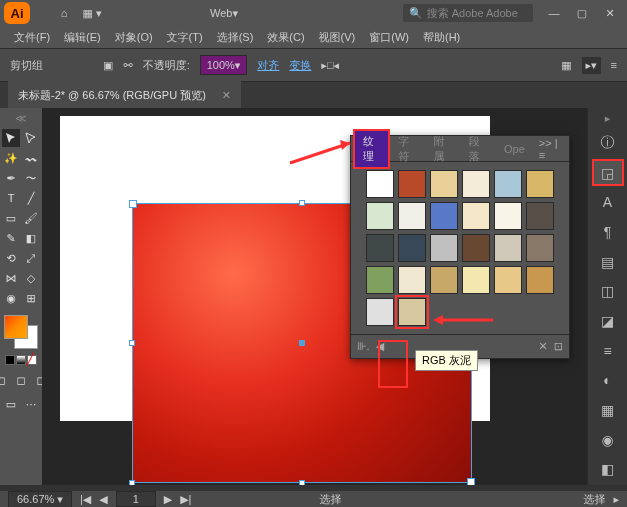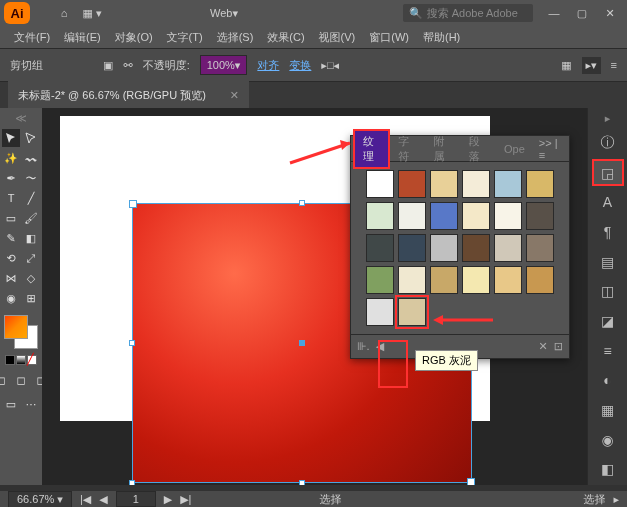--- a/index.html
+++ b/index.html
@@ -9,21 +9,21 @@
 .titlebar .ic{width:24px;height:22px;display:flex;align-items:center;justify-content:center;color:#ccc;margin:0 2px}
 .searchbox{background:#424242;height:18px;width:130px;margin-left:auto;margin-right:8px;display:flex;align-items:center;padding:0 6px;color:#888;border-radius:2px}
 .wbtns{display:flex;gap:2px}
 .wbtn{width:26px;height:20px;display:flex;align-items:center;justify-content:center;color:#ccc}
 .menubar{height:22px;background:#535353;display:flex;align-items:center;padding:0 8px;gap:2px}
 .menubar span{padding:2px 6px}
 .ctrlbar{height:34px;background:#4a4a4a;border-top:1px solid #2a2a2a;border-bottom:1px solid #2a2a2a;display:flex;align-items:center;padding:0 10px;gap:10px}
 .ctrlbar .lbl{color:#ccc}
 .inp{background:#701a75;border:1px solid #2a2a2a;height:20px;padding:0 6px;display:flex;align-items:center;color:#ccc}
 .tabbar{height:26px;background:#383838;display:flex;align-items:center;padding:0 8px}
-.tab{background:#4a4a4a;height:22px;padding:16px 10px;display:flex;align-items:center;gap:24px;color:#ddd}
+.tab{background:#4a4a4a;height:22px;padding:16px 10px;display:flex;align-items:center;gap:16px;color:#ddd}
 .tab .x{color:#999}
 .work{position:absolute;top:108px;left:0;right:0;bottom:22px;display:flex}
 .tools{width:42px;background:#535353;display:flex;flex-direction:column;align-items:center;padding:4px 0;gap:2px}
 .trow{display:flex;gap:2px}
 .tool{width:18px;height:18px;display:flex;align-items:center;justify-content:center;color:#ddd;position:relative}
 .tool.sel{background:#2a2a2a}
 .tool svg{width:14px;height:14px}
 .swatch-big{width:34px;height:34px;position:relative;margin-top:6px}
 .swatch-big .fg{position:absolute;top:0;left:0;width:24px;height:24px;background:linear-gradient(135deg,#ff4500,#ff8c00,#ffa500);border:1px solid #999}
 .swatch-big .bg{position:absolute;bottom:0;right:0;width:24px;height:24px;background:#fff;border:1px solid #999}

